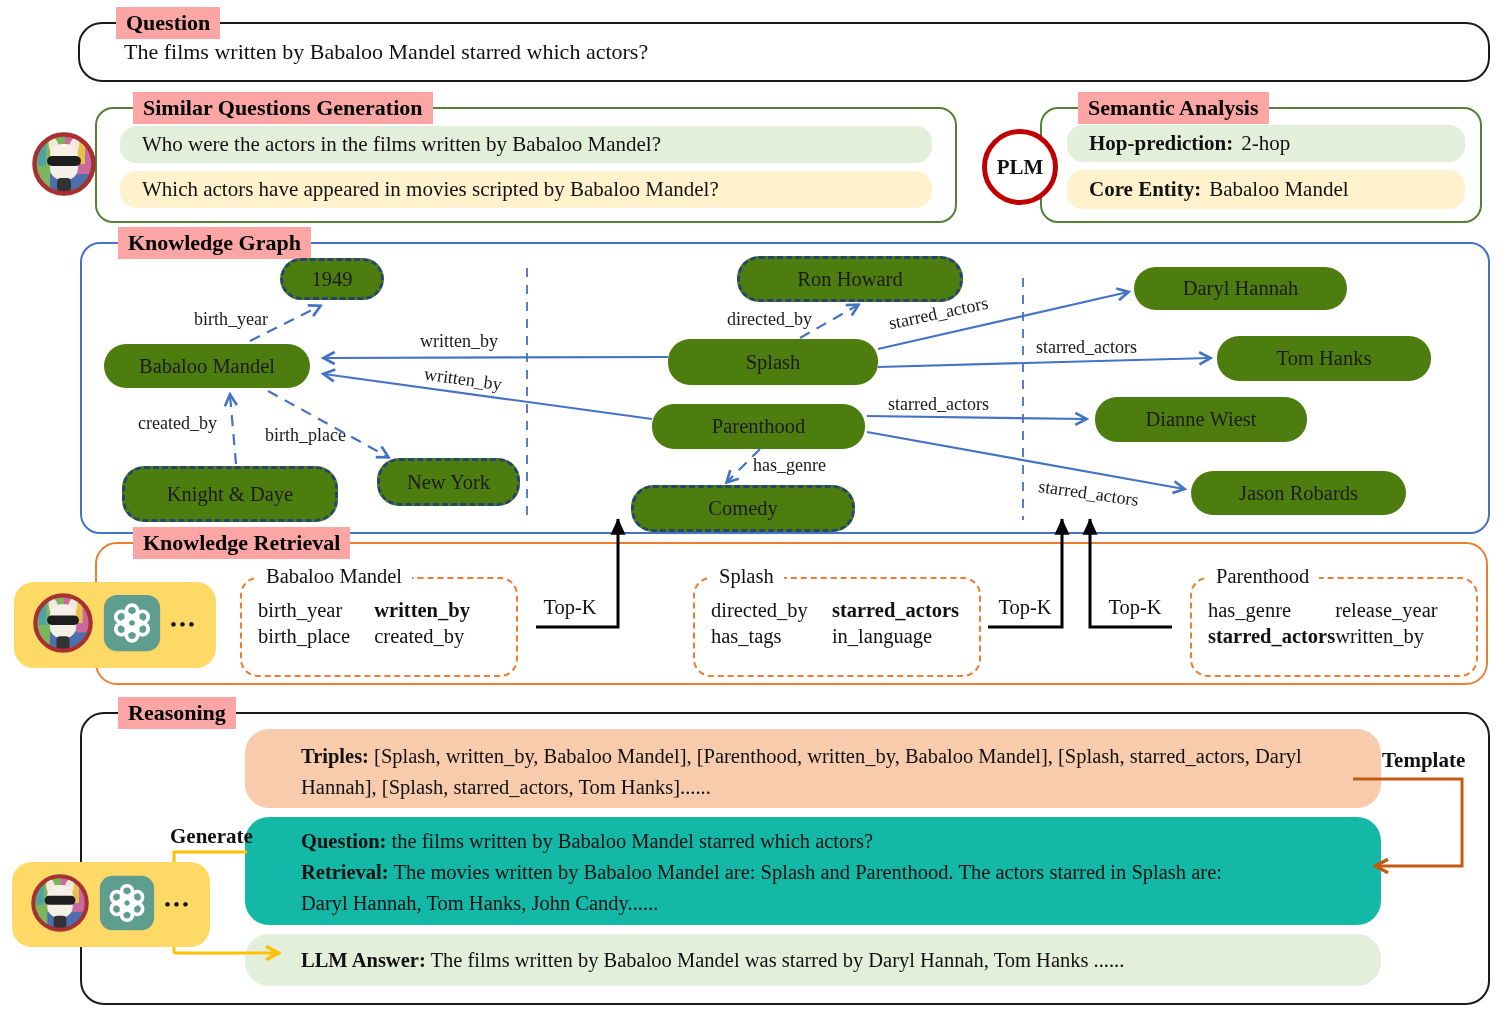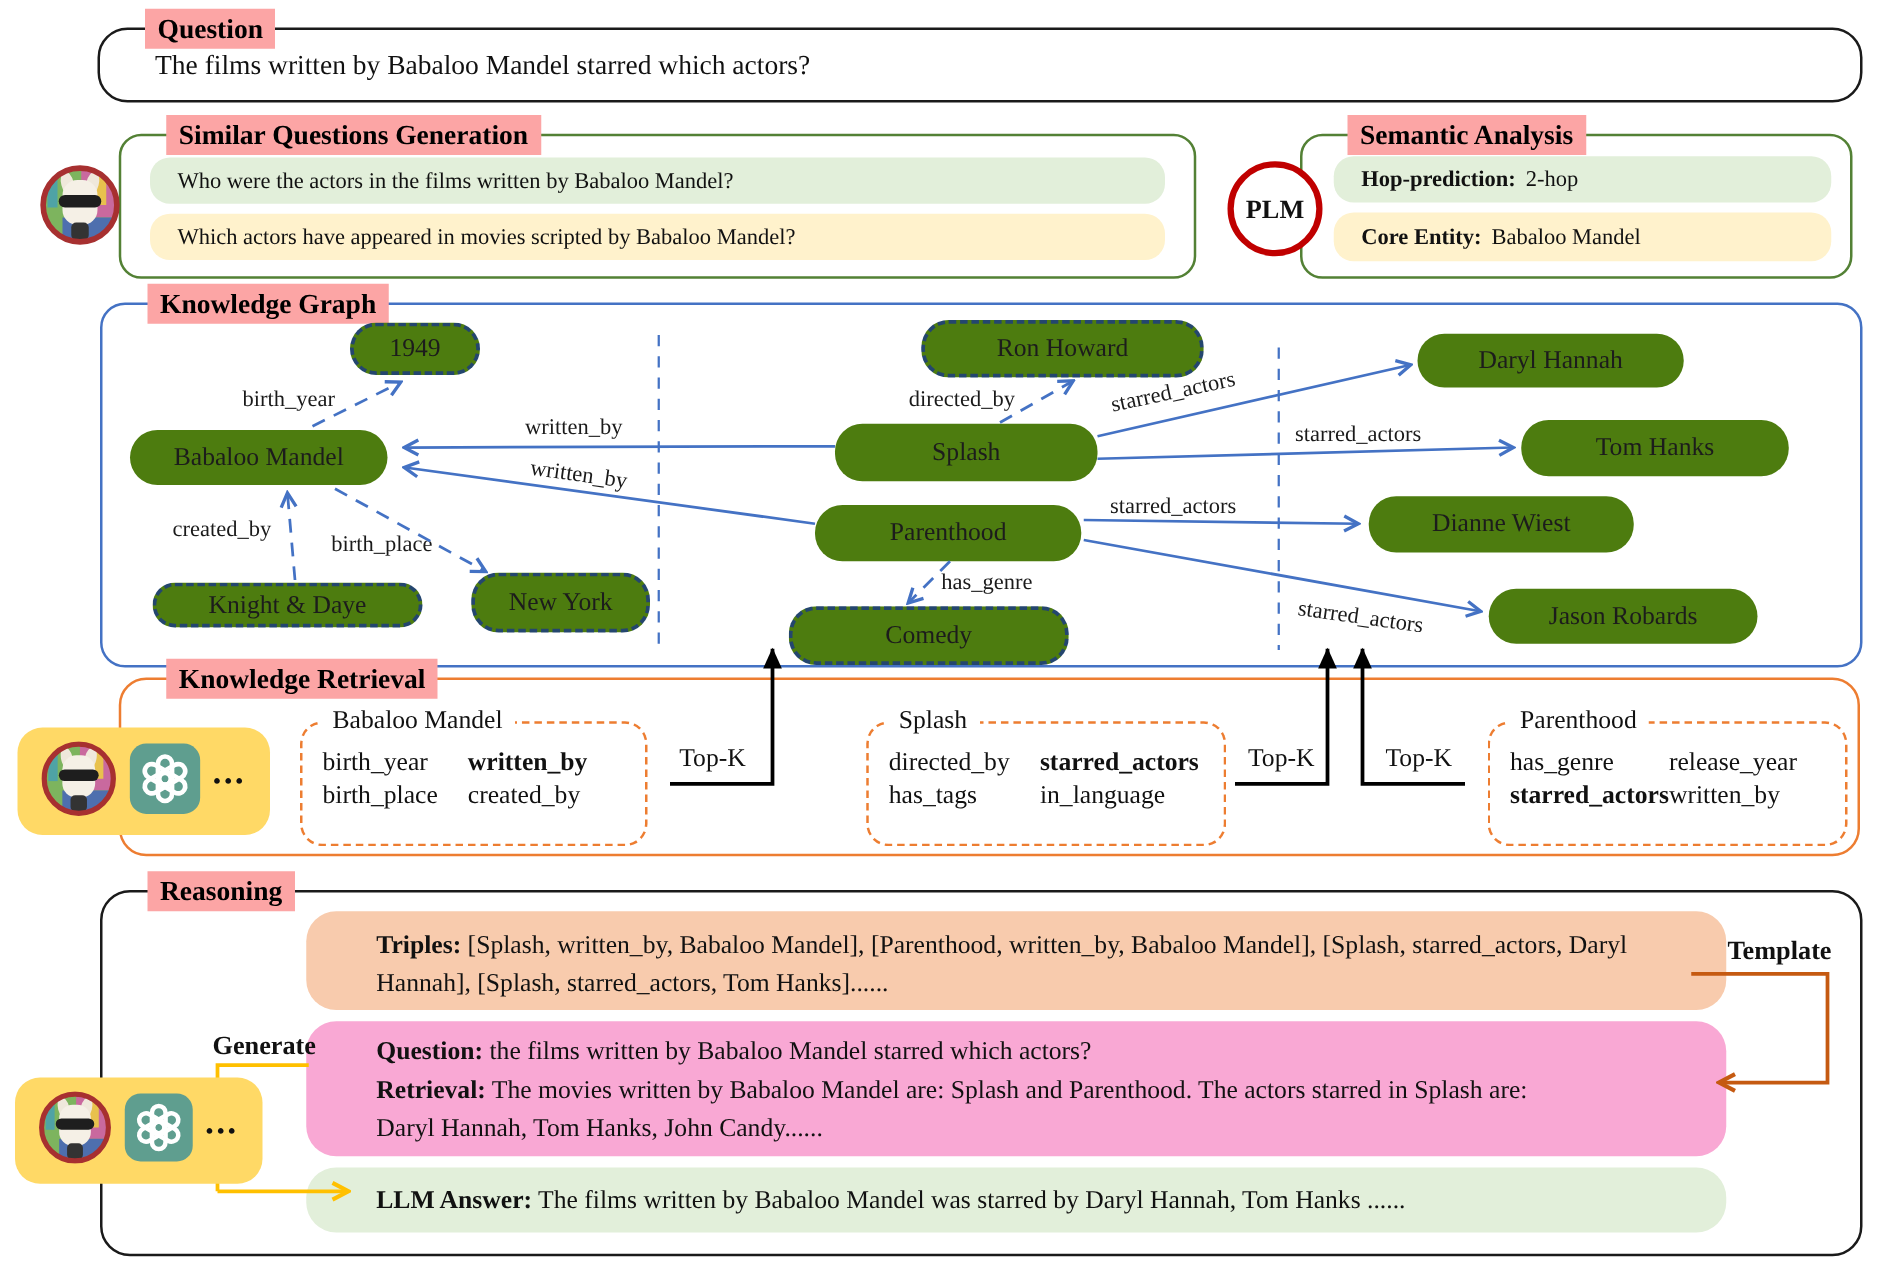--- a/index.html
+++ b/index.html
@@ -23,21 +23,21 @@
   }
   .p-black  { border: 2.4px solid #1a1a1a; border-radius: 24px; }
   .p-green  { border: 2.2px solid #538135; border-radius: 18px; }
   .p-blue   { border: 2.2px solid #4472C4; border-radius: 20px; }
   .p-orange { border: 2.4px solid #ED7D31; border-radius: 22px; }
 
   
   .pill {
     position: absolute; border-radius: 16px;
     display: flex; align-items: center;
-    font-size: 18px; padding: 0 22px; white-space: nowrap;
+    font-size: 21px; padding: 0 22px; white-space: nowrap;
   }
   .pill b { margin-right: 8px; }
   .bg-green  { background: #E2EFDA; }
   .bg-yellow { background: #FFF2CC; }
 
   
   .kgnode {
     position: absolute; background: #4d7c0f; border-radius: 22px;
     display: flex; align-items: center; justify-content: center;
     font-size: 20.5px; color: #1c1c1c; white-space: nowrap;
@@ -183,21 +183,21 @@
     </div>
   </div>
   <div class="badge-circle" id="plm" style="left:982px; top:129px; width:76px; height:76px;">PLM</div>
 
   <div class="panel p-blue" style="left:80px; top:242px; width:1410px; height:292px;">
     <div class="ptitle">Knowledge Graph</div>
   </div>
 
   <div class="kgnode dashed" style="left:280px; top:258px; width:104px; height:42px;">1949</div>
   <div class="kgnode" style="left:104px; top:344px; width:206px; height:44px;">Babaloo Mandel</div>
-  <div class="kgnode dashed" style="left:122px; top:466px; width:216px; height:36px;">Knight &amp; Daye</div>
+  <div class="kgnode dashed" style="left:122px; top:466px; width:216px; height:56px;">Knight &amp; Daye</div>
   <div class="kgnode dashed" style="left:377px; top:458px; width:143px; height:48px;">New York</div>
   <div class="kgnode dashed" style="left:737px; top:256px; width:226px; height:46px;">Ron Howard</div>
   <div class="kgnode" style="left:668px; top:339px; width:210px; height:46px;">Splash</div>
   <div class="kgnode" style="left:652px; top:404px; width:213px; height:45px;">Parenthood</div>
   <div class="kgnode dashed" style="left:631px; top:485px; width:224px; height:47px;">Comedy</div>
   <div class="kgnode" style="left:1134px; top:267px; width:213px; height:43px;">Daryl Hannah</div>
   <div class="kgnode" style="left:1217px; top:336px; width:214px; height:45px;">Tom Hanks</div>
   <div class="kgnode" style="left:1095px; top:397px; width:212px; height:45px;">Dianne Wiest</div>
   <div class="kgnode" style="left:1191px; top:471px; width:215px; height:44px;">Jason Robards</div>
 
@@ -291,21 +291,21 @@
   </div>
 
   <div class="panel p-black" style="left:80px; top:712px; width:1410px; height:293px;">
     <div class="ptitle">Reasoning</div>
   </div>
 
   <div class="rbox" style="left:245px; top:729px; width:1136px; height:79px; background:#F8CBAD; padding:12px 28px 10px 56px;">
     <p><b>Triples:</b> <span>[Splash, written_by, Babaloo Mandel], [Parenthood, written_by, Babaloo Mandel], [Splash, starred_actors, Daryl Hannah], [Splash, starred_actors, Tom Hanks]......</span></p>
   </div>
 
-  <div class="rbox" style="left:245px; top:817px; width:1136px; height:108px; background:#f9a8d4; padding:9px 130px 4px 56px;">
+  <div class="rbox" style="left:245px; top:817px; width:1136px; height:108px; background:#14b8a6; padding:9px 130px 4px 56px;">
     <p><b>Question:</b> <span>the films written by Babaloo Mandel starred which actors?</span></p>
     <p><b>Retrieval:</b> <span>The movies written by Babaloo Mandel are: Splash and Parenthood. The actors starred in Splash are: Daryl Hannah, Tom Hanks, John Candy......</span></p>
   </div>
 
   <div class="rbox" style="left:245px; top:934px; width:1136px; height:52px; background:#E2EFDA; padding:0 28px 0 56px; display:flex; align-items:center;">
     <p><b>LLM Answer:</b> <span>The films written by Babaloo Mandel was starred by Daryl Hannah, Tom Hanks ......</span></p>
   </div>
 
   <div class="lbl-bold" style="left:1382px; top:748px;">Template</div>
   <div class="lbl-bold" style="left:170px; top:824px;">Generate</div>

